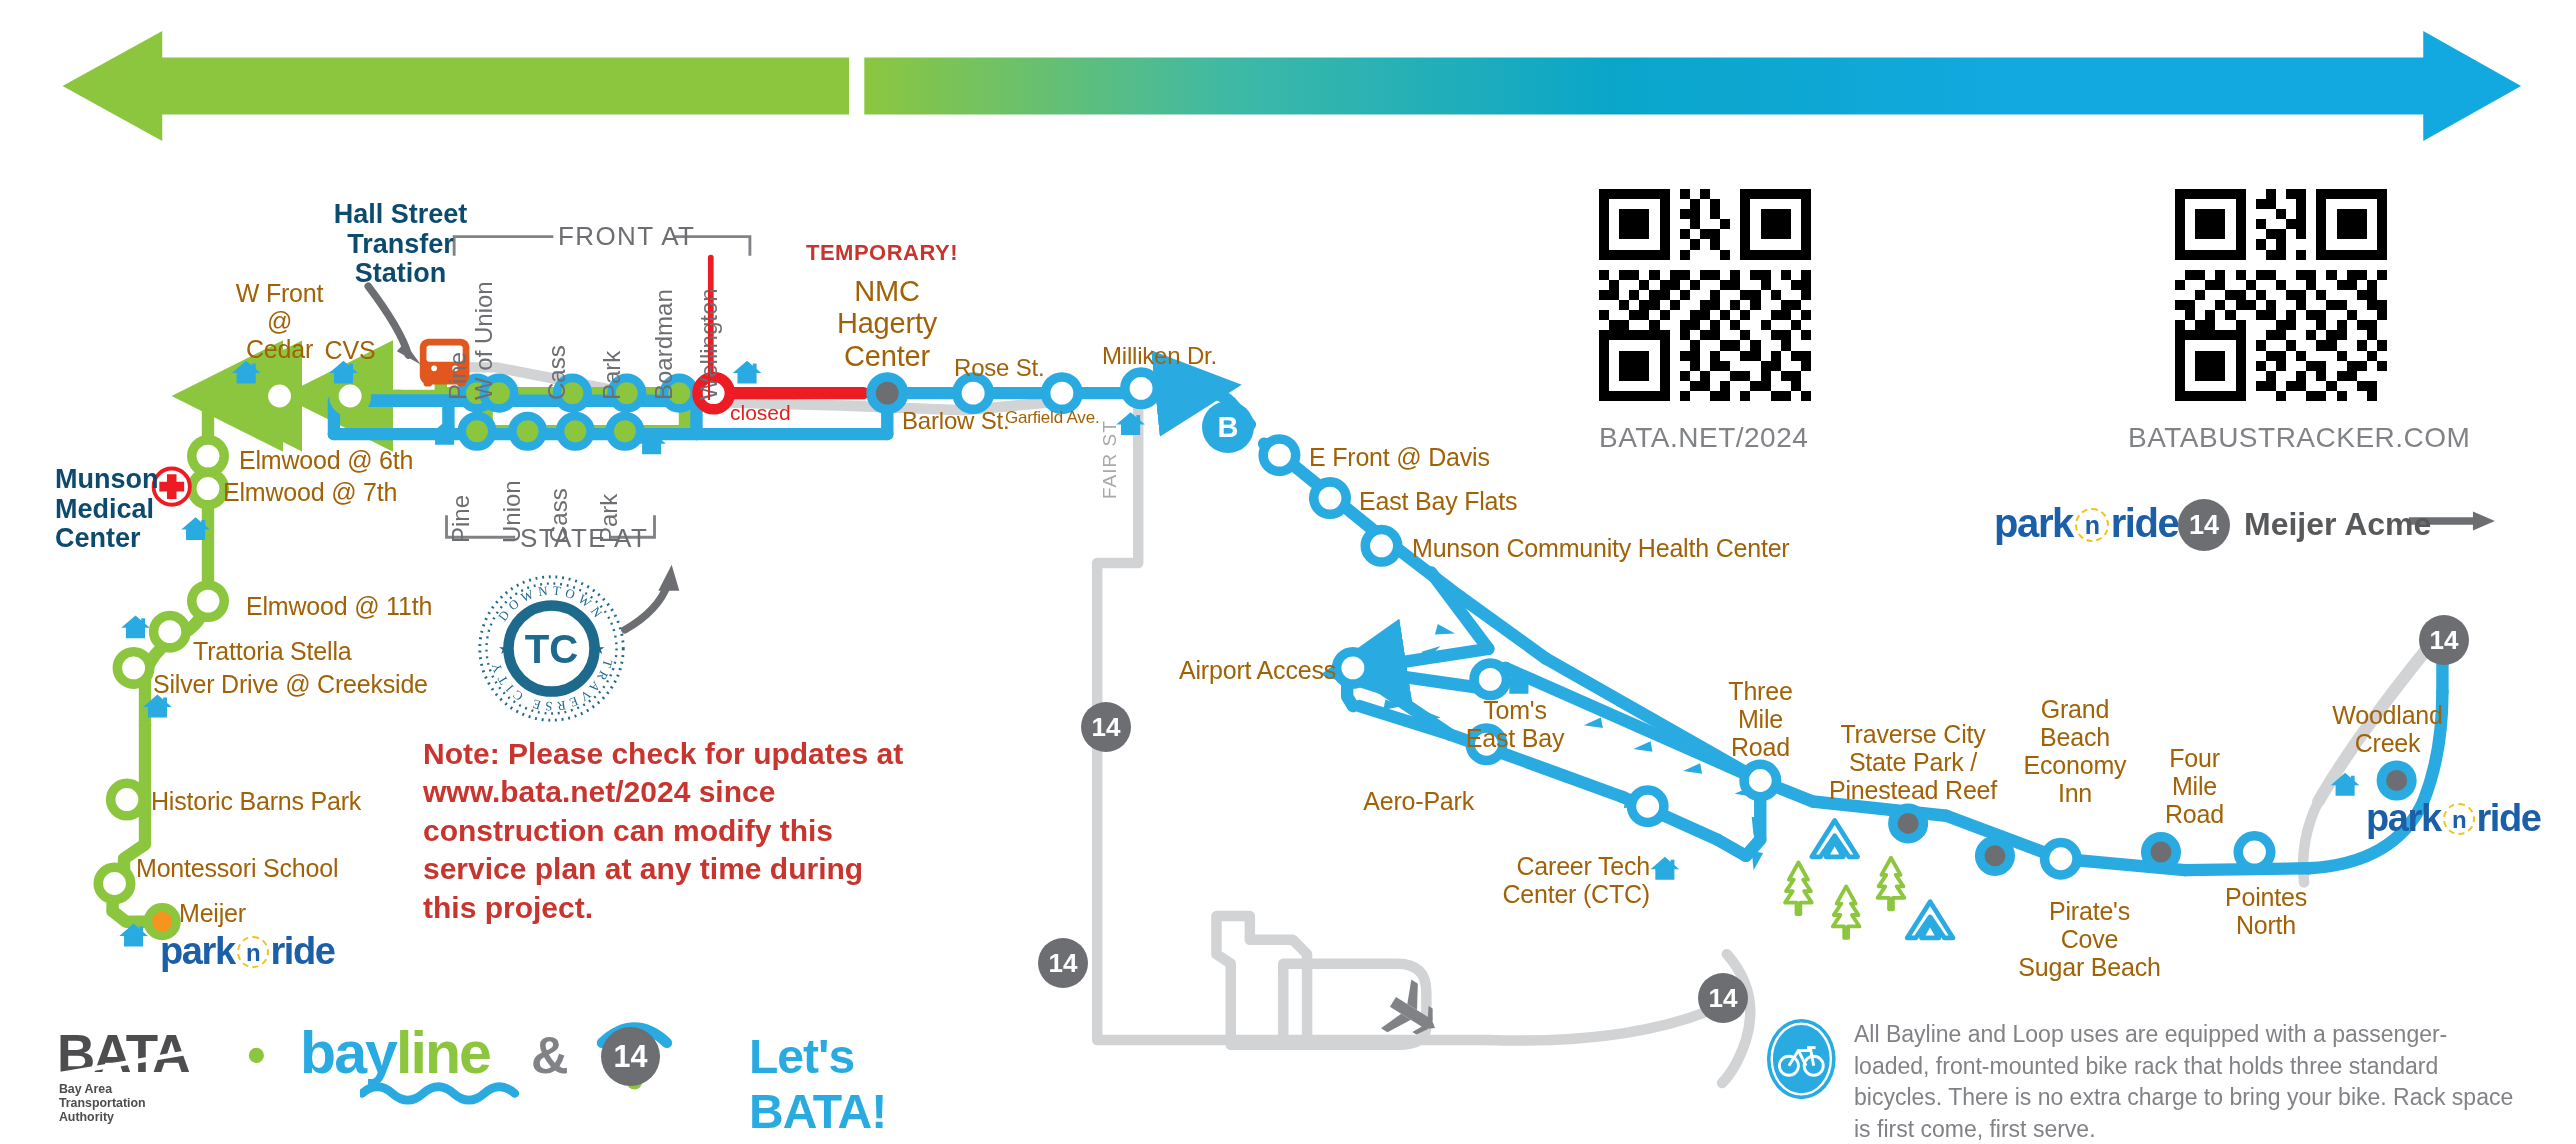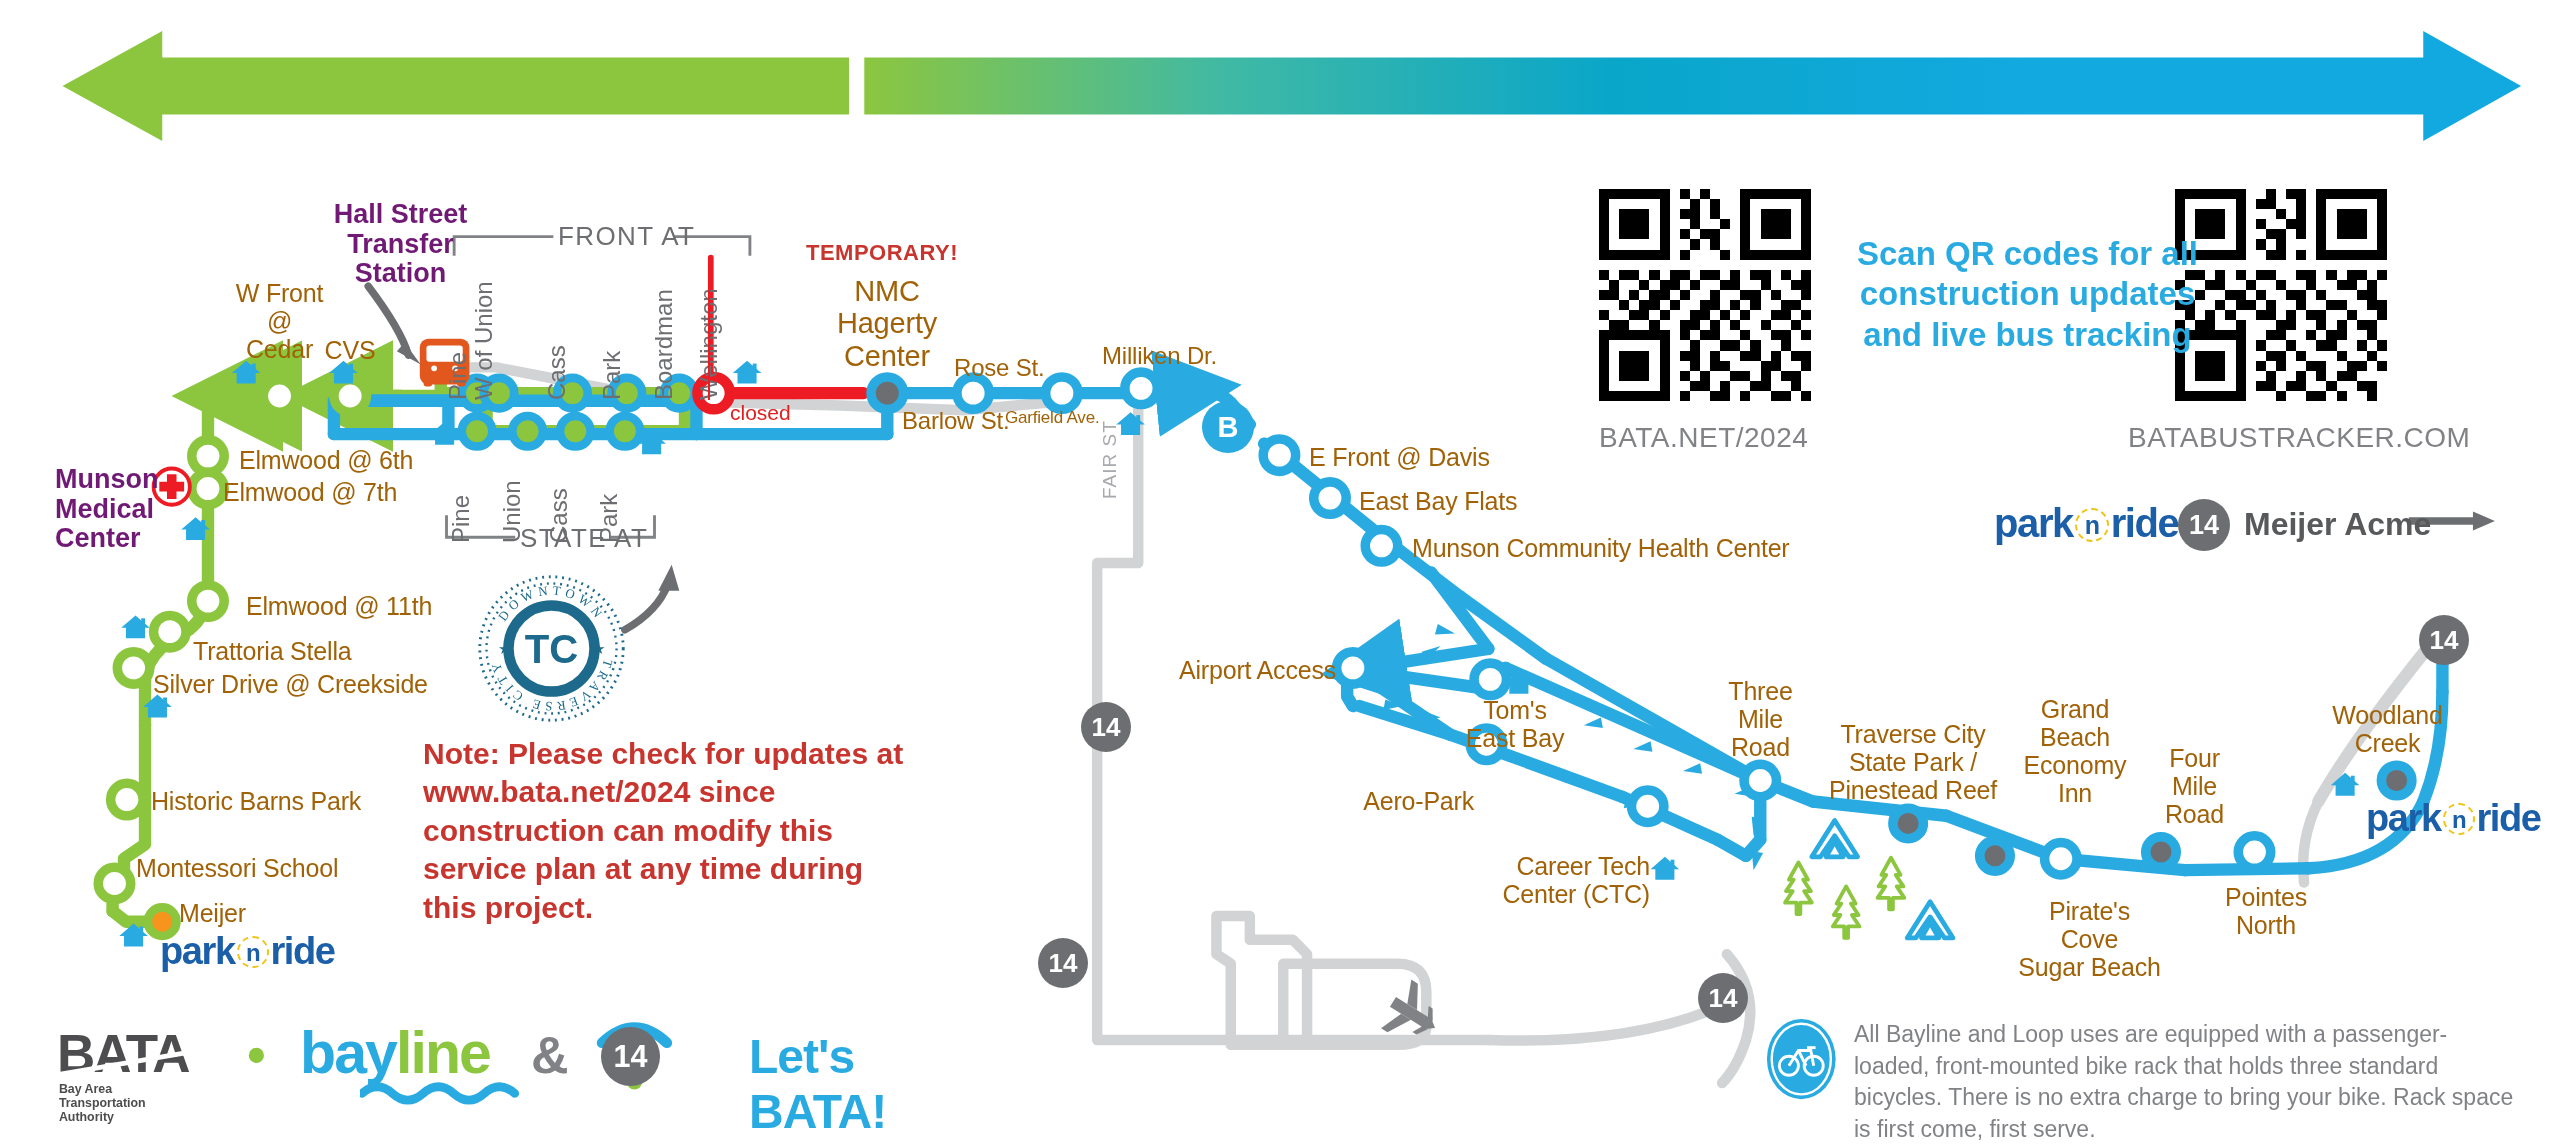--- a/index.html
+++ b/index.html
@@ -42,21 +42,21 @@
     color: #a16207;
     line-height: 1.12;
     white-space: nowrap;
     letter-spacing: -0.2px;
   }
   .stop-label.c { text-align: center; }
   .stop-label.r { text-align: right; }
   .bold-dark {
     position: absolute;
     font-weight: 700;
-    color: #701a75;
+    color: #0c4a6e;
     font-size: 27px;
     line-height: 1.1;
     text-align: center;
   }
   .street-vert {
     position: absolute;
     font-size: 24px;
     color: #6d6e71;
     white-space: nowrap;
     transform-origin: left bottom;
@@ -862,21 +862,20 @@
         <rect x="11" y="19" width="2" height="1"></rect>
       <rect x="15" y="19" width="1" height="1"></rect>
         <rect x="18" y="19" width="2" height="1"></rect>
       <rect x="10" y="20" width="1" height="1"></rect>
         <rect x="13" y="20" width="2" height="1"></rect>
       <rect x="16" y="20" width="1" height="1"></rect>
         <rect x="19" y="20" width="1" height="1"></rect>
     </g>
   </svg>
 
-  <div id="qr-headline">Scan QR codes for all construction updates and live bus tracking</div>
   <div class="qr-caption" style="left:1599px; top:422px;">BATA.NET/2024</div>
   <div class="qr-caption" style="left:2128px; top:422px;">BATABUSTRACKER.COM</div>
 
   <div id="bike-text">All Bayline and Loop uses are equipped with a passenger-loaded, front-mounted bike rack that holds three standard bicycles. There is no extra charge to bring your bike. Rack space is first come, first serve.</div>
 
   <div id="footer-logos">
     <div class="logo-bata-text">BATA</div>
     <svg class="abs" style="left:-3.8px; top:3.8px;" width="219" height="55" xmlns="http://www.w3.org/2000/svg" viewBox="0 0 230 58">
       <line x1="6" y1="50" x2="206" y2="16" stroke="#ffffff" stroke-width="5"></line>
       <circle cx="214" cy="30" r="8" fill="#8cc63f"></circle>

